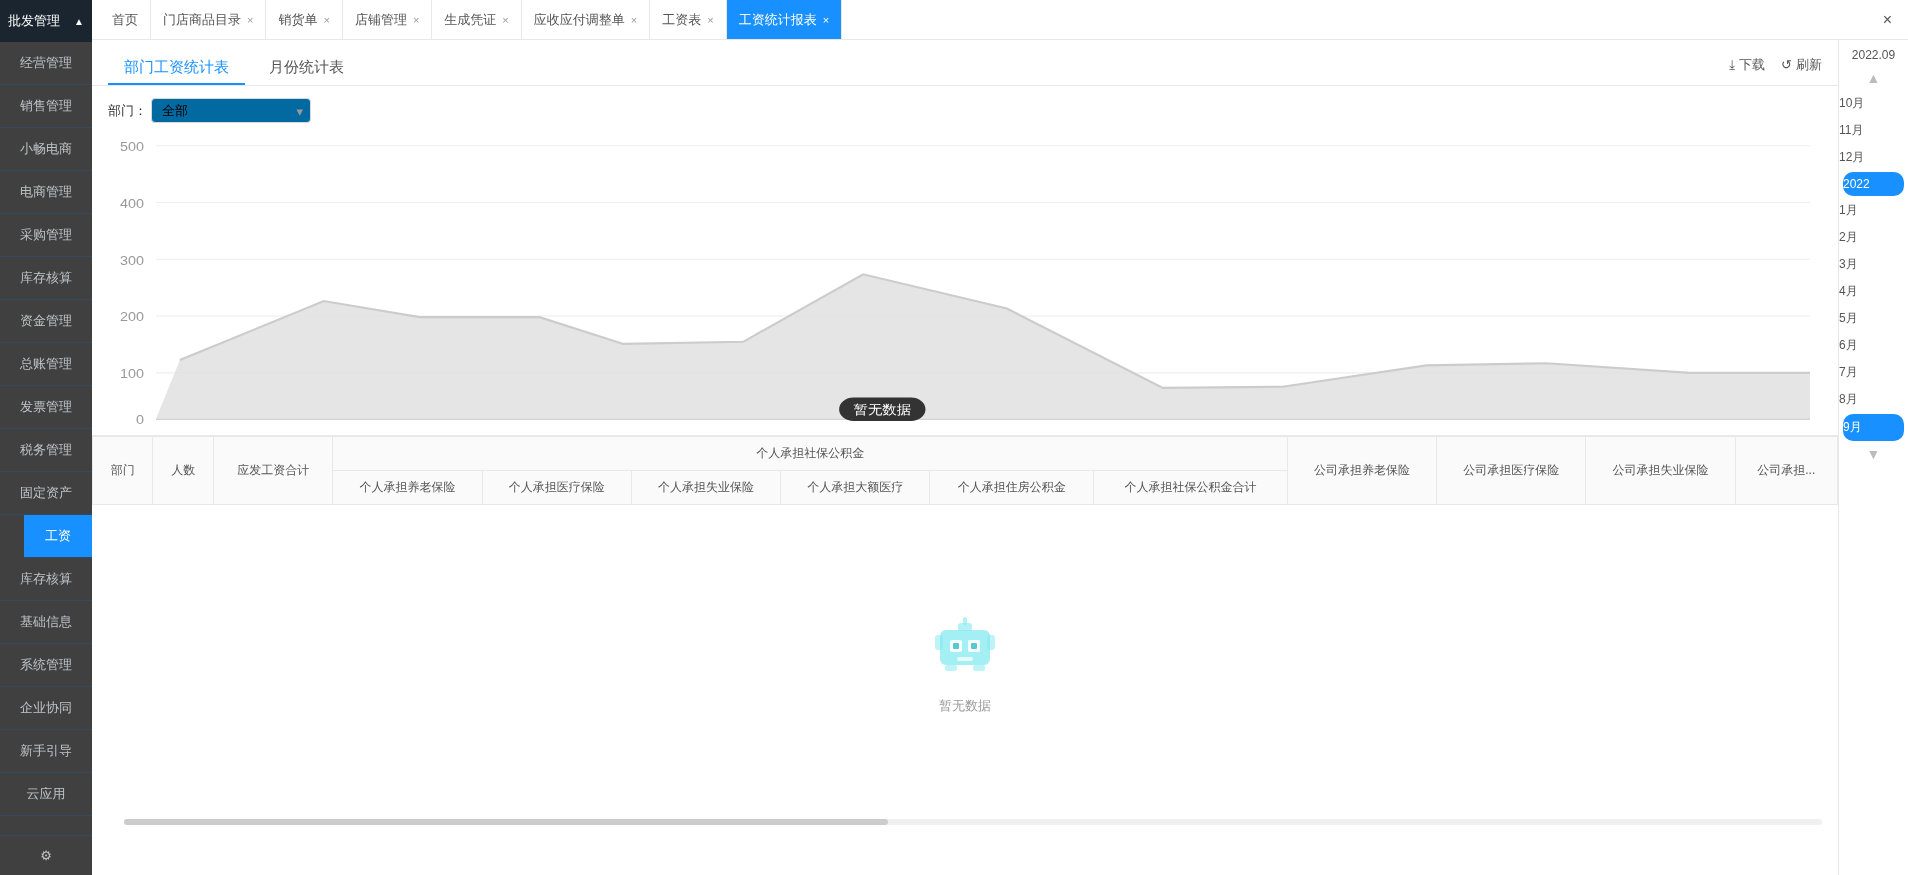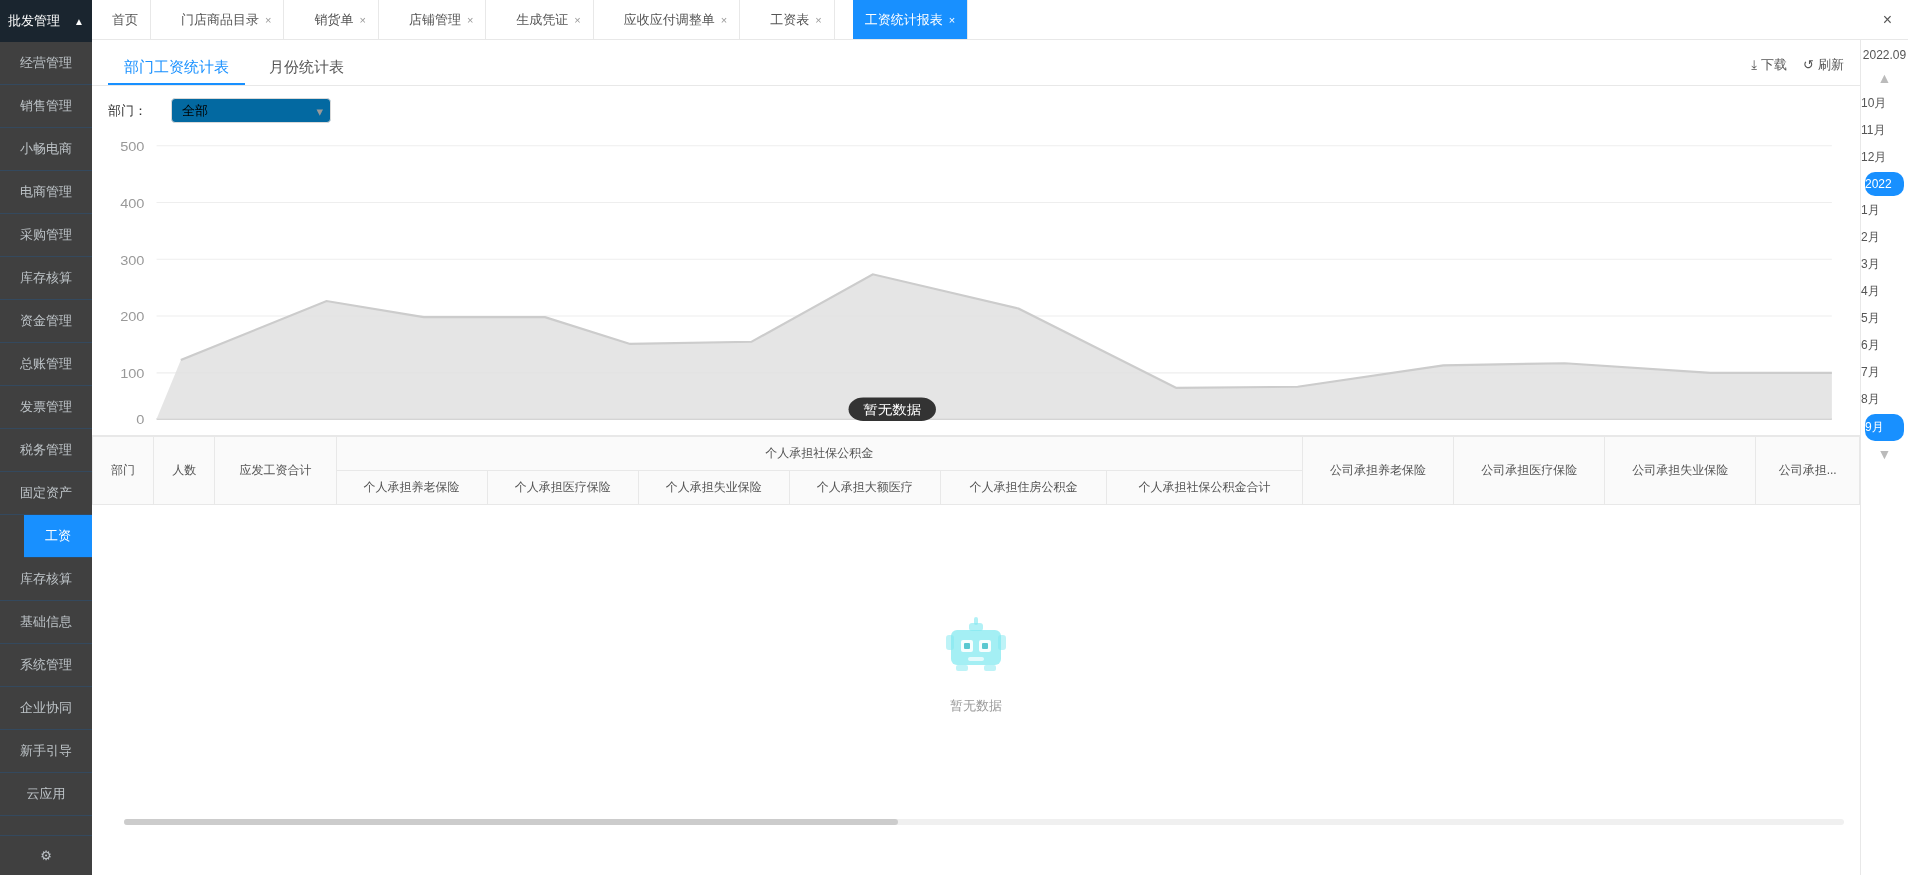--- a/index.html
+++ b/index.html
@@ -55,21 +55,20 @@
     
     .tab-bar {
       background: #fff;
       border-bottom: 1px solid #e8e8e8;
       display: flex;
       align-items: center;
       padding: 0 8px;
       height: 40px;
       flex-shrink: 0;
       overflow: hidden;
-      gap: 18px;
     }
     .tab-item {
       display: flex;
       align-items: center;
       padding: 0 12px;
       height: 40px;
       cursor: pointer;
       color: #555;
       font-size: 13px;
       border-right: 1px solid #e8e8e8;
@@ -134,21 +133,21 @@
     }
 
     
     .toolbar {
       display: flex;
       align-items: center;
       justify-content: space-between;
       padding: 12px 16px;
       flex-shrink: 0;
     }
-    .toolbar-left { display: flex; align-items: center; gap: 24px; }
+    .toolbar-left { display: flex; align-items: center; gap: 4px; }
     .dept-label { color: #333; font-size: 13px; }
     .dept-select {
       border: 1px solid #d9d9d9;
       border-radius: 4px;
       padding: 4px 28px 4px 10px;
       font-size: 13px;
       background: #0369a1;
       cursor: pointer;
       width: 160px;
       position: relative;
@@ -214,21 +213,21 @@
       white-space: nowrap;
       color: #333;
     }
     .empty-state {
       text-align: center;
       padding: 40px 0;
     }
 
     
     .right-panel {
-      width: 48px;
+      width: 70px;
       background: #fff;
       border-left: 1px solid #e8e8e8;
       display: flex;
       flex-direction: column;
       align-items: center;
       padding-top: 4px;
       flex-shrink: 0;
       overflow: hidden;
     }
     .year-label {

